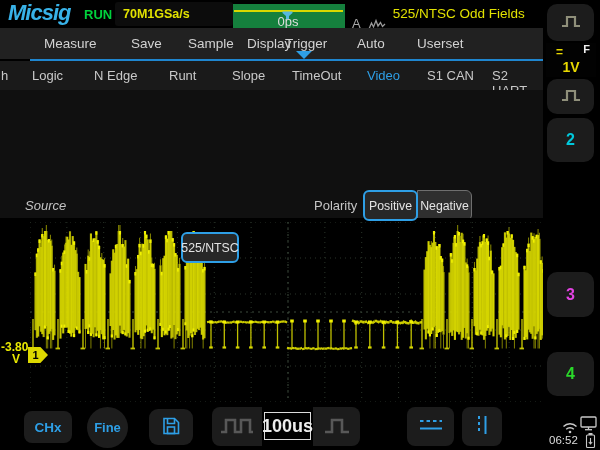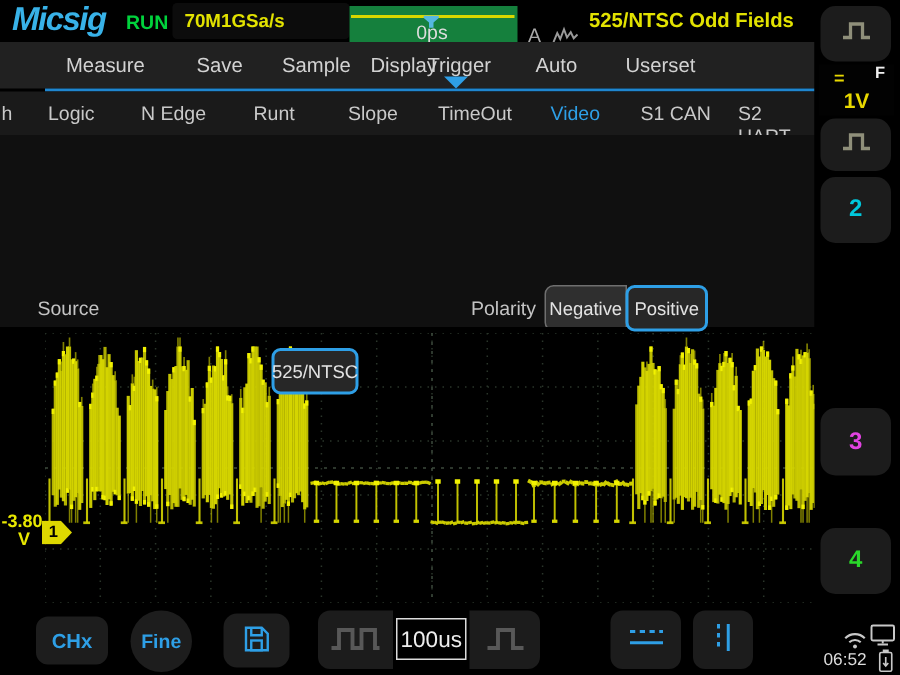--- a/index.html
+++ b/index.html
@@ -15,39 +15,39 @@
   .acqbox{position:absolute;left:115px;top:2px;width:118px;height:24px;background:#0c0c0c;
           border-radius:3px;display:flex;align-items:center;padding:0 8px;}
   .acq-bw,.acq-sr{color:#e2e200;font-size:12.5px;font-weight:bold;}
   .trigpos{position:absolute;left:233px;top:4px;width:112px;height:28px;background:#15803d;}
   .tp-line{position:absolute;left:1px;top:6px;width:109px;height:2px;background:#d8d800;}
   .tp-marker{position:absolute;left:49px;top:2px;width:11px;height:9px;}
   .tp-val{position:absolute;left:0;top:10px;width:110px;text-align:center;color:#dcdcdc;font-size:13px;}
   .triginfo{position:absolute;left:352px;top:6px;display:flex;align-items:center;gap:7px;}
   .trig-src{color:#a8a8a8;font-size:13px;}
   .trig-wave{display:inline-block;width:18px;height:13px;}
-  .trig-mode{color:#e2e200;font-size:13.5px;font-weight:bold;border-bottom:1.5px solid #e2e200;padding-bottom:19px;}
+  .trig-mode{color:#e2e200;font-size:13.5px;font-weight:normal;border-bottom:1.5px solid #e2e200;padding-bottom:19px;}
 
   
   .menubar{position:absolute;left:0;top:28px;width:543px;height:31px;background:#212121;}
   .menu-item{position:absolute;top:8px;color:#d2d2d2;font-size:13.5px;cursor:default;}
   .m0{left:44px}.m1{left:131px}.m2{left:188px}.m3{left:247px}.m4{left:285px}.m5{left:357px}.m6{left:417px}
   .menu-caret{position:absolute;left:296px;top:51px;width:0;height:0;z-index:3;
       border-left:8px solid transparent;border-right:8px solid transparent;border-top:8px solid #2e9fe6;}
   .blueline{position:absolute;left:30px;top:59px;width:513px;height:2px;background:#1f86cf;}
   .tabbar{position:absolute;left:0;top:61px;width:543px;height:29px;background:#1a1a1a;}
   .tab{position:absolute;top:7px;color:#c9c9c9;font-size:13px;}
   .tab.active{color:#2e9fe6;}
   .t-partial{left:1px}.t0{left:32px}.t1{left:94px}.t2{left:169px}.t3{left:232px}
   .t4{left:292px}.t5{left:367px}.t6{left:427px}.t7{left:492px}
 
   
   .settings{position:absolute;left:0;top:90px;width:543px;height:128px;background:#101010;}
   .set-label{position:absolute;color:#c4c4c4;font-size:13px;}
-  .lab-source{left:25px;top:108px;}
+  .lab-source{left:25px;top:108px;font-style:italic;}
   .lab-polarity{left:314px;top:108px;}
   .lab-standard{left:10px;top:150px;}
   .lab-trigger{left:25px;top:190px;}
   .grp{position:absolute;display:flex;}
   .g-source{left:67px;top:100px;}
   .g-polarity{left:363px;top:100px;}
   .g-standard{left:67px;top:142px;}
   .g-trigger{left:67px;top:182px;}
   .btn{display:flex;align-items:center;justify-content:center;background:#2f2f2f;
        border:1px solid #6f6f6f;color:#e3e3e3;height:31px;margin-left:-1px;position:relative;
@@ -71,21 +71,21 @@
 
   
   .bottombar{position:absolute;left:0;top:405px;width:543px;height:45px;background:#000;}
   .bbtn{position:absolute;background:#1d1d1d;display:flex;align-items:center;justify-content:center;
         color:#2e9fe6;font-weight:bold;font-size:13.5px;}
   .b-chx{left:24px;top:6px;width:48px;height:32px;border-radius:8px;}
   .b-fine{left:87px;top:2px;width:41px;height:41px;border-radius:50%;font-size:13px;}
   .b-save{left:149px;top:4px;width:44px;height:36px;border-radius:9px;}
   .b-ptrain{left:212px;top:2px;width:50px;height:39px;border-radius:8px 0 0 8px;background:#1c1c1c;}
   .b-tbase{left:264px;top:7px;width:47px;height:28px;background:#000;border:1.5px solid #dcdcdc;
-           color:#ededed;font-weight:normal;font-size:15px;display:flex;align-items:center;justify-content:center;position:absolute;}
+           color:#ededed;font-weight:bold;font-size:18px;display:flex;align-items:center;justify-content:center;position:absolute;}
   .b-pulse1{left:313px;top:2px;width:47px;height:39px;border-radius:0 8px 8px 0;background:#1c1c1c;}
   .b-hcur{left:407px;top:2px;width:47px;height:39px;border-radius:8px;background:#1c1c1c;}
   .b-vcur{left:462px;top:2px;width:40px;height:39px;border-radius:8px;background:#1c1c1c;}
 
   
   .sidebar{position:absolute;left:543px;top:0;width:57px;height:450px;background:#000;}
   .sb-btn{position:absolute;left:4px;width:47px;background:#1c1c1c;border-radius:10px;
           display:flex;align-items:center;justify-content:center;font-weight:bold;}
   .sb-p1{top:4px;height:37px;}
   .sb-p2{top:79px;height:35px;}
@@ -157,22 +157,22 @@
     <span class="tab t4">TimeOut</span>
     <span class="tab t5 active">Video</span>
     <span class="tab t6">S1 CAN</span>
     <span class="tab t7">S2 UART</span>
   </nav>
 
   <section class="settings">
     <span class="set-label lab-source">Source</span>
     <span class="set-label lab-polarity">Polarity</span>
     <div class="grp g-polarity">
+      <div class="btn w55 sel">Positive</div>
       <div class="btn w55">Negative</div>
-      <div class="btn w55 sel">Positive</div>
     </div>
 
     <span class="set-label lab-standard">Standard</span>
     <div class="grp g-standard">
       <div class="btn w58">625/PAL</div>
       <div class="btn w58">SECAM</div>
       <div class="btn w58 sel">525/NTSC</div>
       <div class="btn w58">720P</div>
       <div class="btn w58">1080I</div>
       <div class="btn w58">1080P</div>

